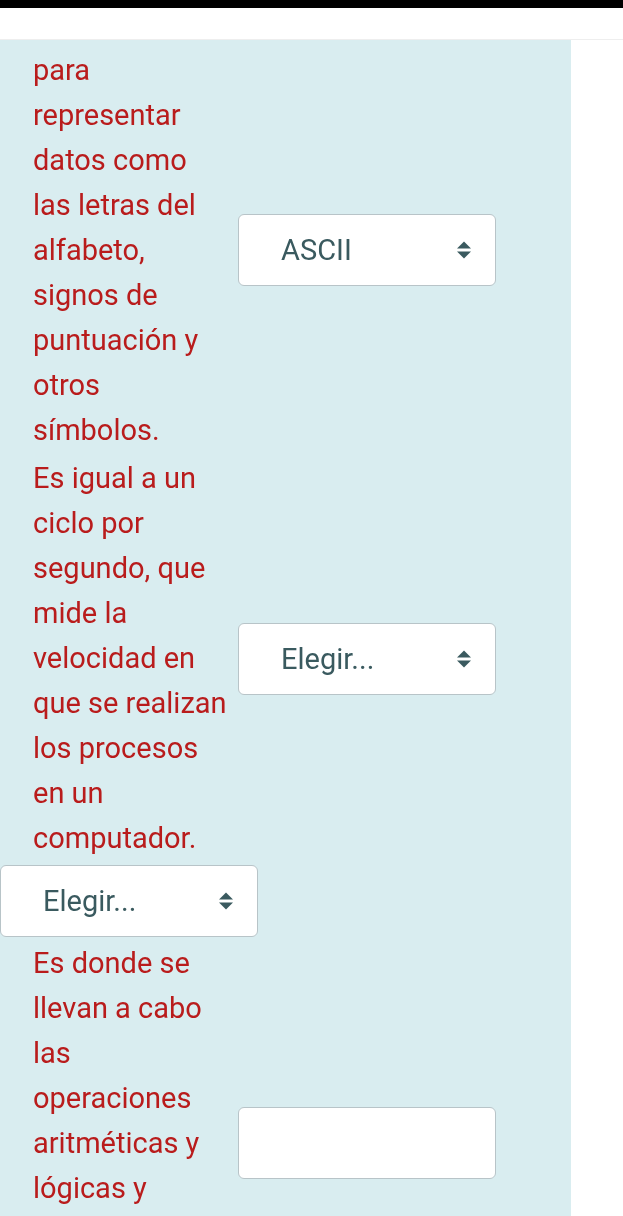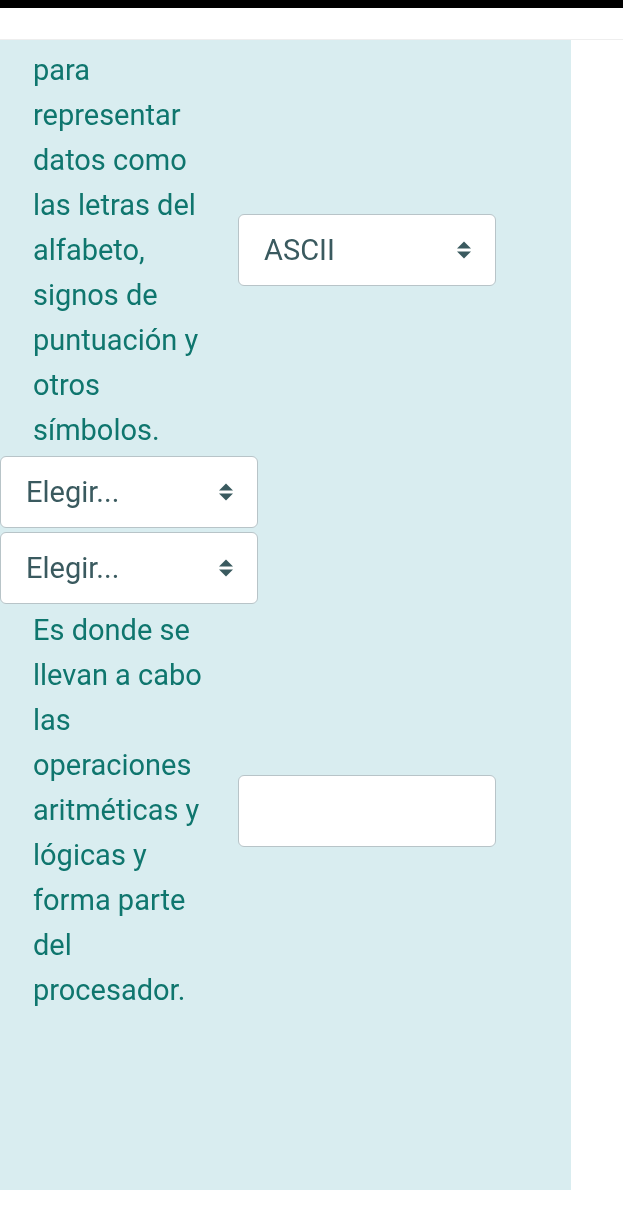--- a/index.html
+++ b/index.html
@@ -35,37 +35,37 @@
       display: flex;
       align-items: center;
       padding: 2px 0;
     }
     .question-text {
       flex: 0 0 238px;
       padding-left: 33px;
       padding-right: 10px;
       font-size: 29px;
       line-height: 1.55;
-      color: #0f766e;
+      color: #b91c1c;
       font-weight: 400;
     }
     .select-wrapper {
       flex: 0 0 auto;
       width: 258px;
       margin-left: 0;
     }
     .custom-select {
       position: relative;
       background: #fff;
       border: 1px solid #b8c4c8;
       border-radius: 6px;
       height: 72px;
       display: flex;
       align-items: center;
-      padding: 0 50px 0 25px;
+      padding: 0 50px 0 42px;
       cursor: pointer;
     }
     .custom-select-text {
       font-size: 29px;
       color: #3a5a5f;
       font-weight: 400;
     }
     .select-arrows {
       position: absolute;
       right: 24px;
@@ -104,20 +104,21 @@
         <span class="custom-select-text">ASCII</span>
         <span class="select-arrows">
           <span class="arrow-up"></span>
           <span class="arrow-down"></span>
         </span>
       </div>
     </div>
   </div>
 
   <div class="question-row">
+    <div class="question-text">Es igual a un ciclo por segundo, que mide la velocidad en que se realizan los procesos en un computador.</div>
     <div class="select-wrapper">
       <div class="custom-select">
         <span class="custom-select-text">Elegir...</span>
         <span class="select-arrows">
           <span class="arrow-up"></span>
           <span class="arrow-down"></span>
         </span>
       </div>
     </div>
   </div>

